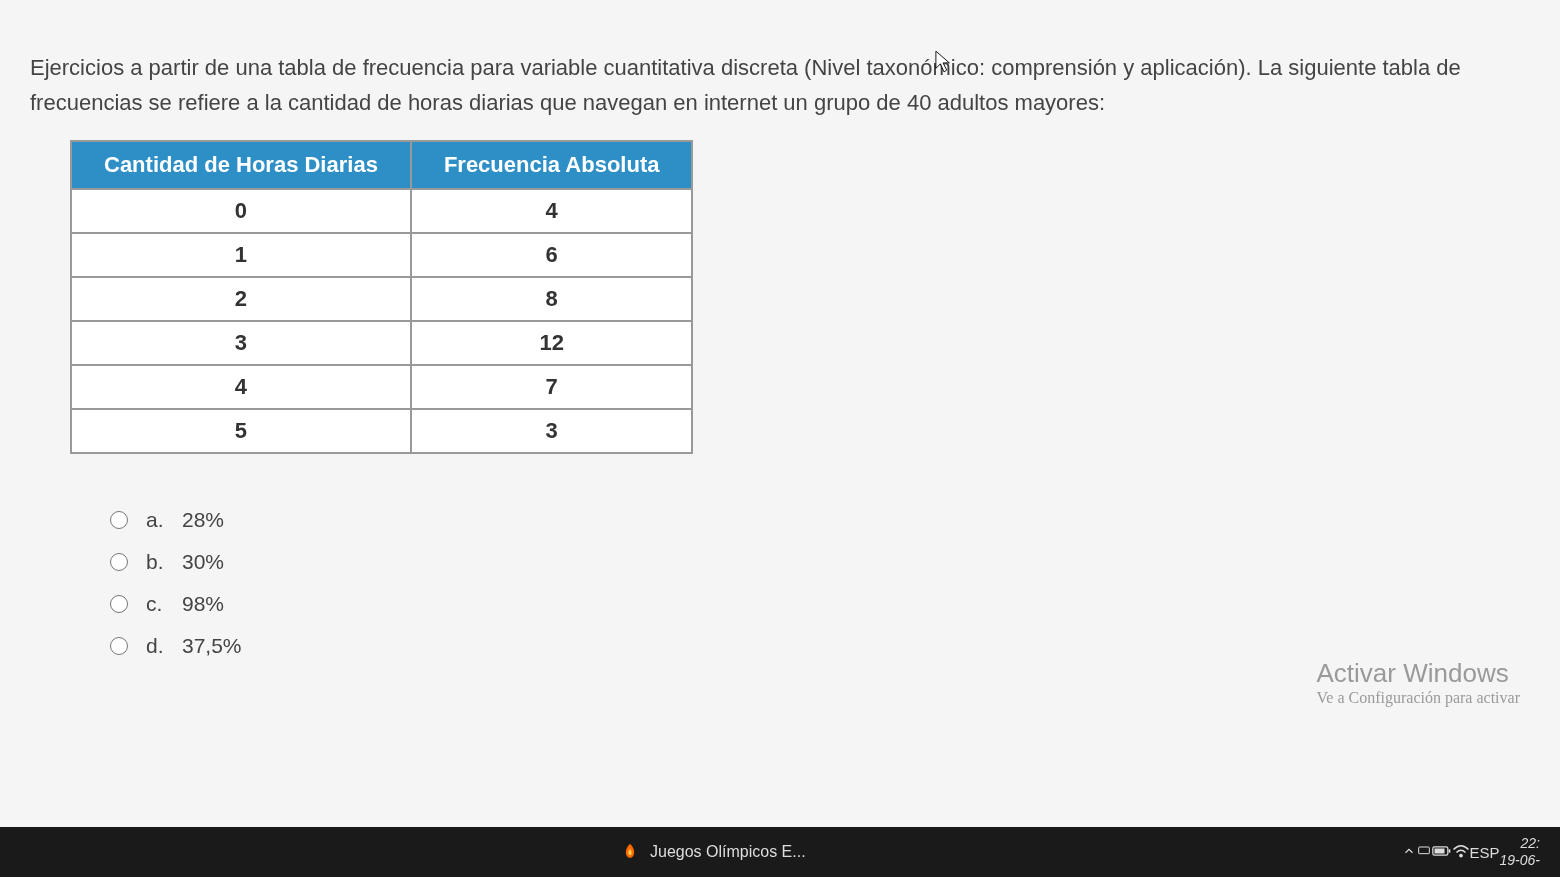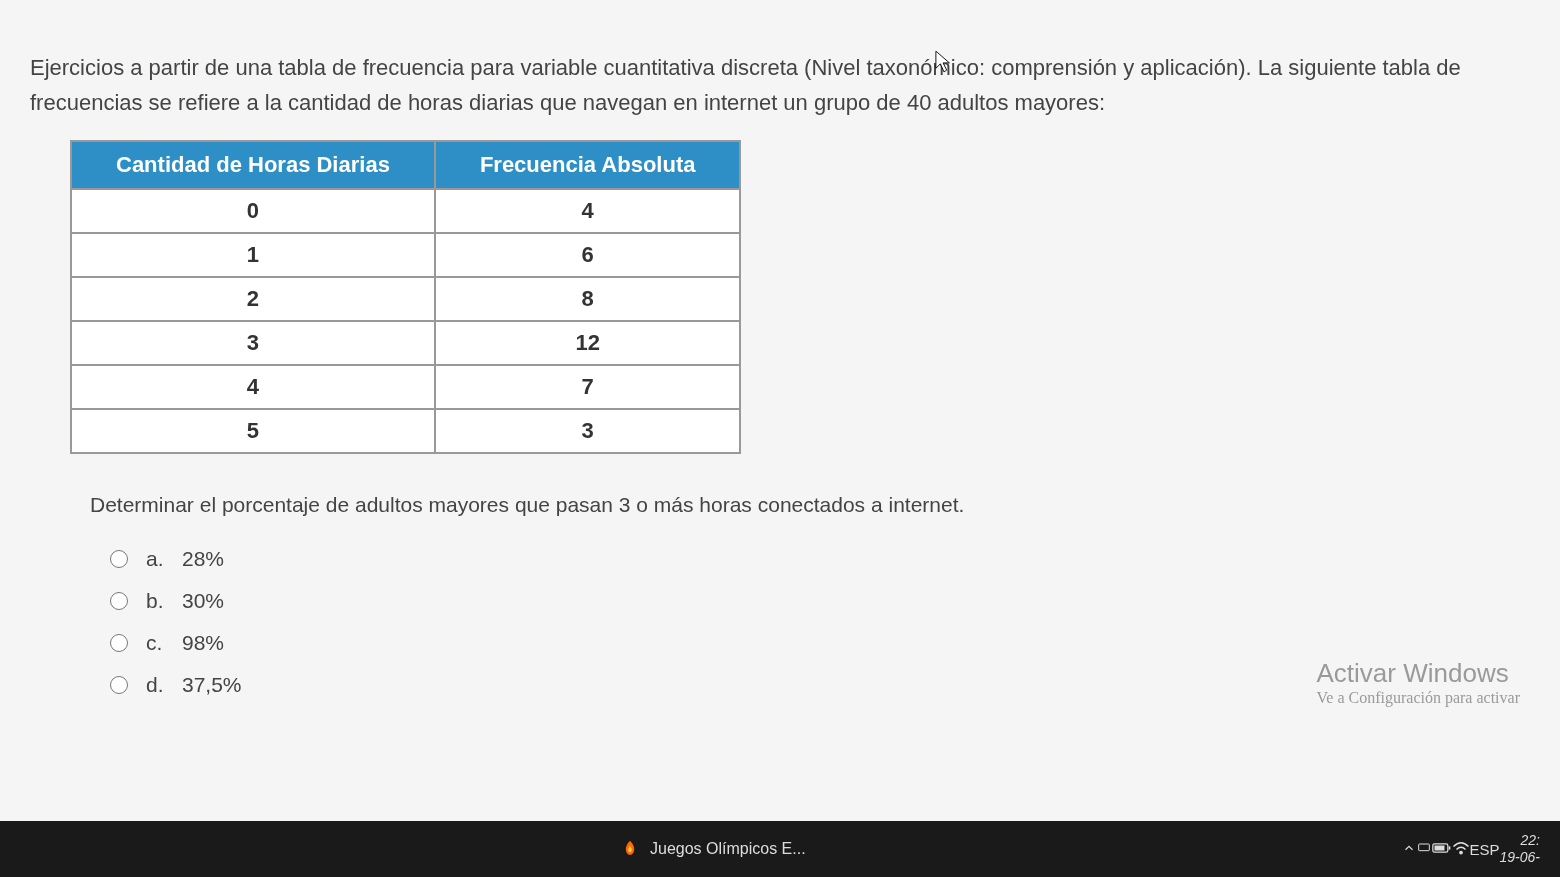--- a/index.html
+++ b/index.html
@@ -33,21 +33,21 @@
     }
     table {
       border-collapse: collapse;
       background: #fff;
       border: 2px solid #999;
     }
     th {
       background: #2e8fc7;
       color: #fff;
       font-weight: bold;
-      padding: 10px 44px;
+      padding: 10px 32px;
       font-size: 22px;
       border: 2px solid #999;
     }
     td {
       padding: 8px 20px;
       text-align: center;
       font-size: 22px;
       font-weight: bold;
       color: #333;
       border: 2px solid #999;
@@ -91,21 +91,21 @@
     .watermark-sub {
       font-size: 16px;
       color: #9a9a9a;
       font-family: Liberation Serif, serif;
     }
     .taskbar {
       position: absolute;
       bottom: 0;
       left: 0;
       right: 0;
-      height: 56px;
+      height: 50px;
       background: #1a1a1a;
       display: flex;
       align-items: center;
       justify-content: flex-end;
       padding: 0 20px;
       color: #fff;
     }
     .taskbar-news {
       display: flex;
       align-items: center;
@@ -178,21 +178,20 @@
           <td>7</td>
         </tr>
         <tr>
           <td>5</td>
           <td>3</td>
         </tr>
       </tbody>
     </table>
   </div>
 
-  <div class="sub-question">Determinar el porcentaje de adultos mayores que pasan 3 o más horas conectados a internet.</div>
 
   <div class="options">
     <label class="option-row">
       <input type="radio" name="answer" style="">
       <span class="option-letter">a.</span>
       <span>28%</span>
     </label>
     <label class="option-row">
       <input type="radio" name="answer" style="">
       <span class="option-letter">b.</span>

